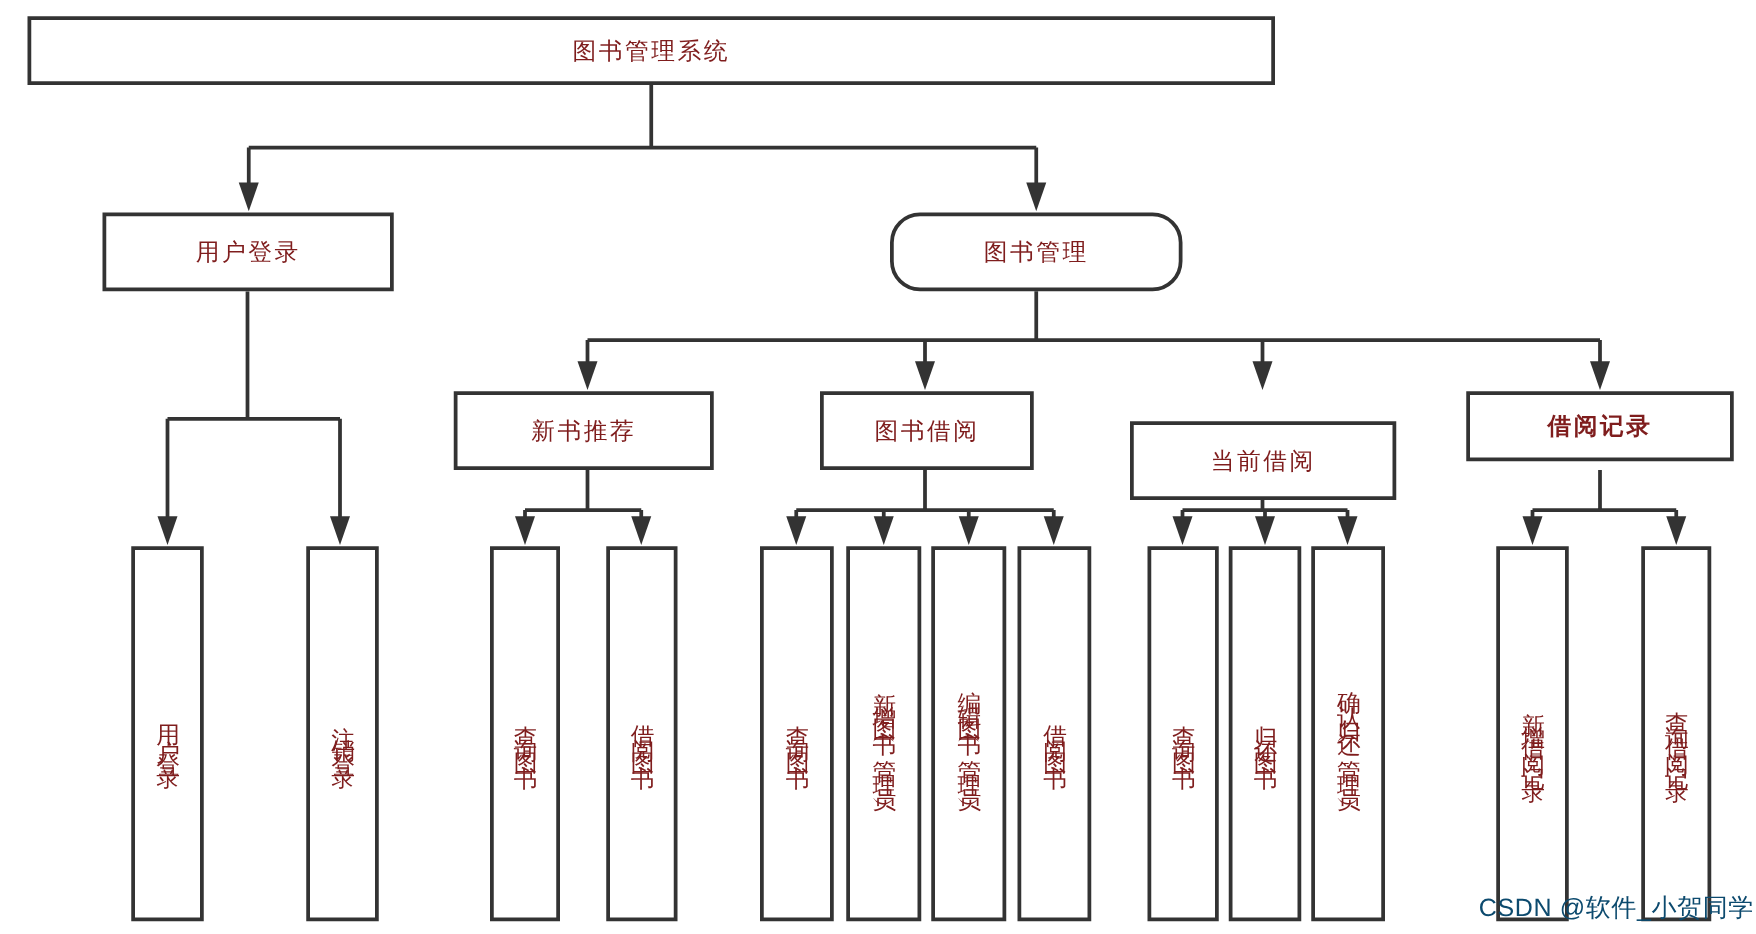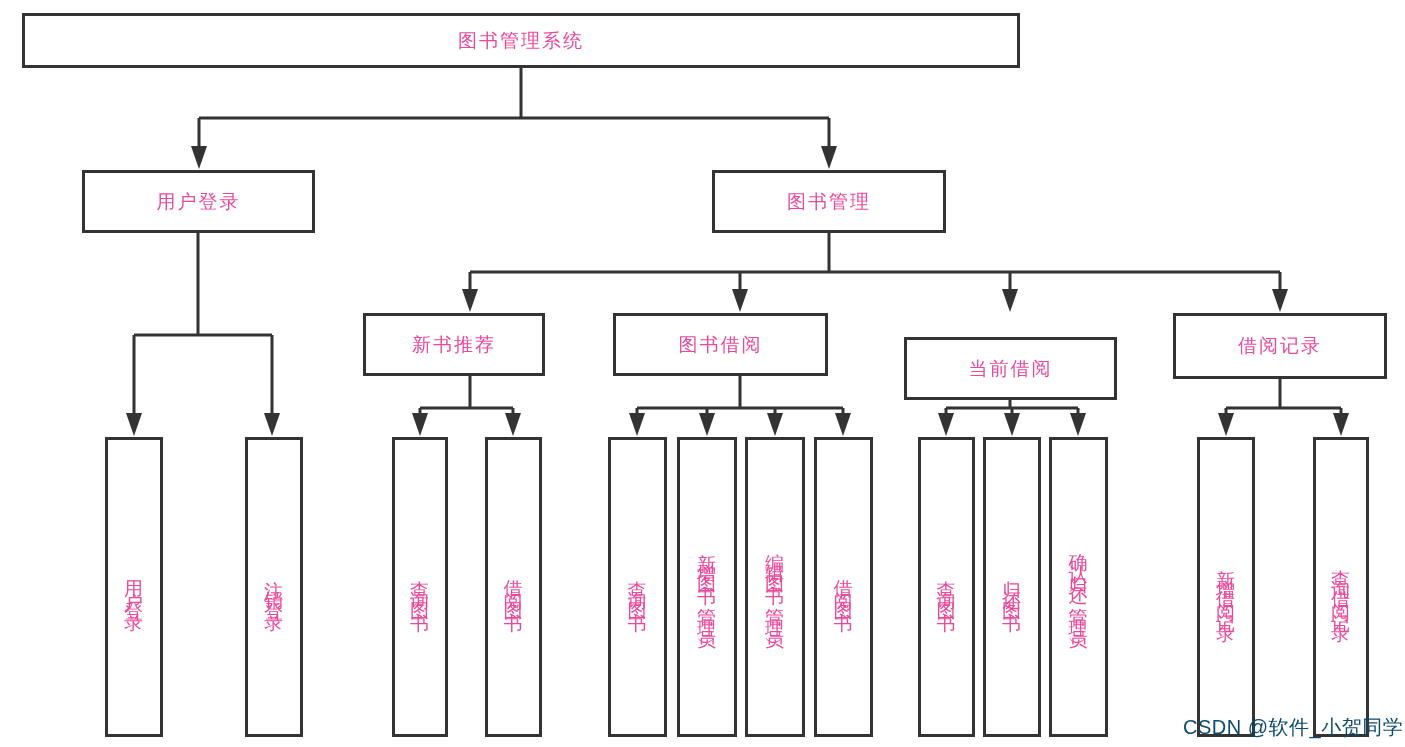--- a/index.html
+++ b/index.html
@@ -29,21 +29,21 @@
   }
   #wires polygon {
     fill: #333333;
     stroke: none;
   }
   .node {
     position: absolute;
     box-sizing: border-box;
     background: #ffffff;
     border: 3px solid #333333;
-    color: #ec4899;
+    color: #7f1d1d;
     display: flex;
     align-items: center;
     justify-content: center;
     text-align: center;
   }
   .hbox span {
     font-size: 19px;
     letter-spacing: 2px;
     white-space: nowrap;
   }
@@ -122,34 +122,34 @@
     </g>
   </svg>
 
   <div class="node hbox" style="left:22px; top:13px; width:998px; height:55px;">
     <span>图书管理系统</span>
   </div>
 
   <div class="node hbox" style="left:82px; top:170px; width:233px; height:63px;">
     <span>用户登录</span>
   </div>
-  <div class="node hbox" style="left:712px; top:170px; width:234px; height:63px;">
+  <div class="node hbox" style="left:712px; top:170px; width:234px; height:63px;border-radius:24px;">
     <span>图书管理</span>
   </div>
 
-  <div class="node hbox" style="left:363px; top:313px; width:182px; height:63px;">
+  <div class="node hbox" style="left:363px; top:313px; width:208px; height:63px;">
     <span>新书推荐</span>
   </div>
-  <div class="node hbox" style="left:613px; top:313px; width:215px; height:63px;">
+  <div class="node hbox" style="left:656px; top:313px; width:171px; height:63px;">
     <span>图书借阅</span>
   </div>
   <div class="node hbox" style="left:904px; top:313px; width:213px; height:63px;margin-top:24px;">
     <span>当前借阅</span>
   </div>
-  <div class="node hbox" style="left:1173px; top:313px; width:214px; height:66px;">
+  <div class="node hbox" style="left:1173px; top:313px; width:214px; height:56px;font-weight:bold;">
     <span>借阅记录</span>
   </div>
 
   <div class="node vbox" style="left:105px; top:437px; width:58px; height:300px;">
     <span>用户登录</span>
   </div>
   <div class="node vbox" style="left:245px; top:437px; width:58px; height:300px;">
     <span>注销登录</span>
   </div>
 

